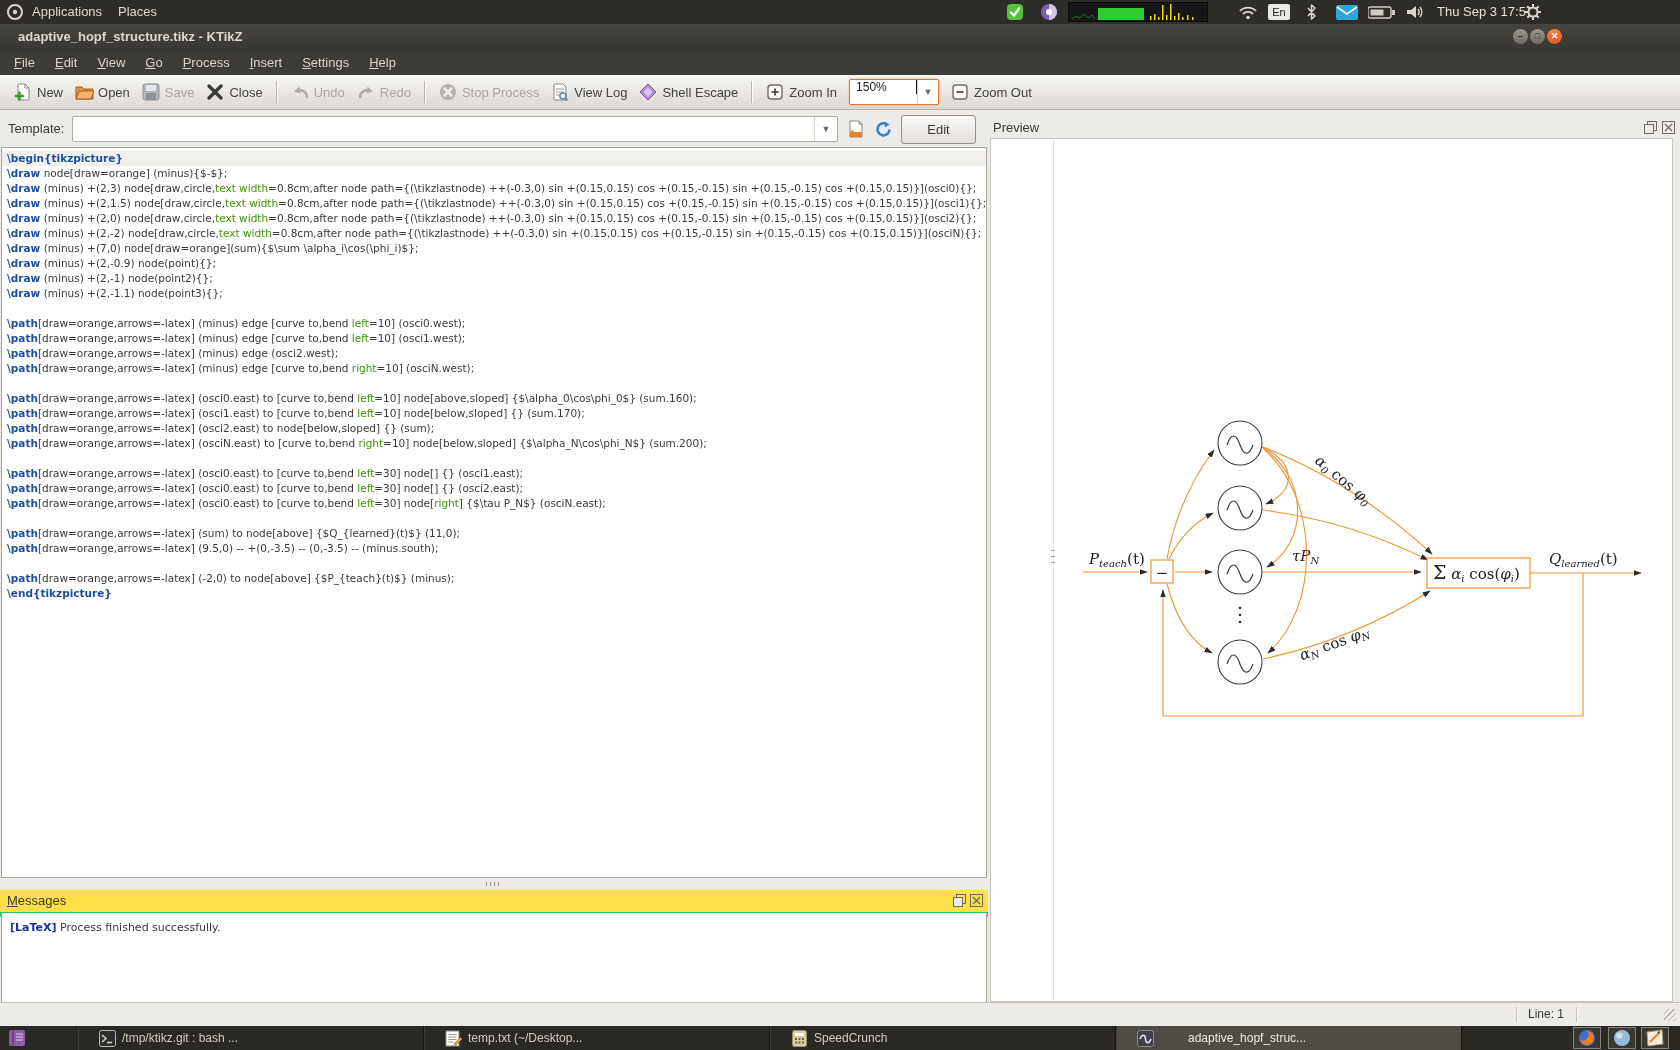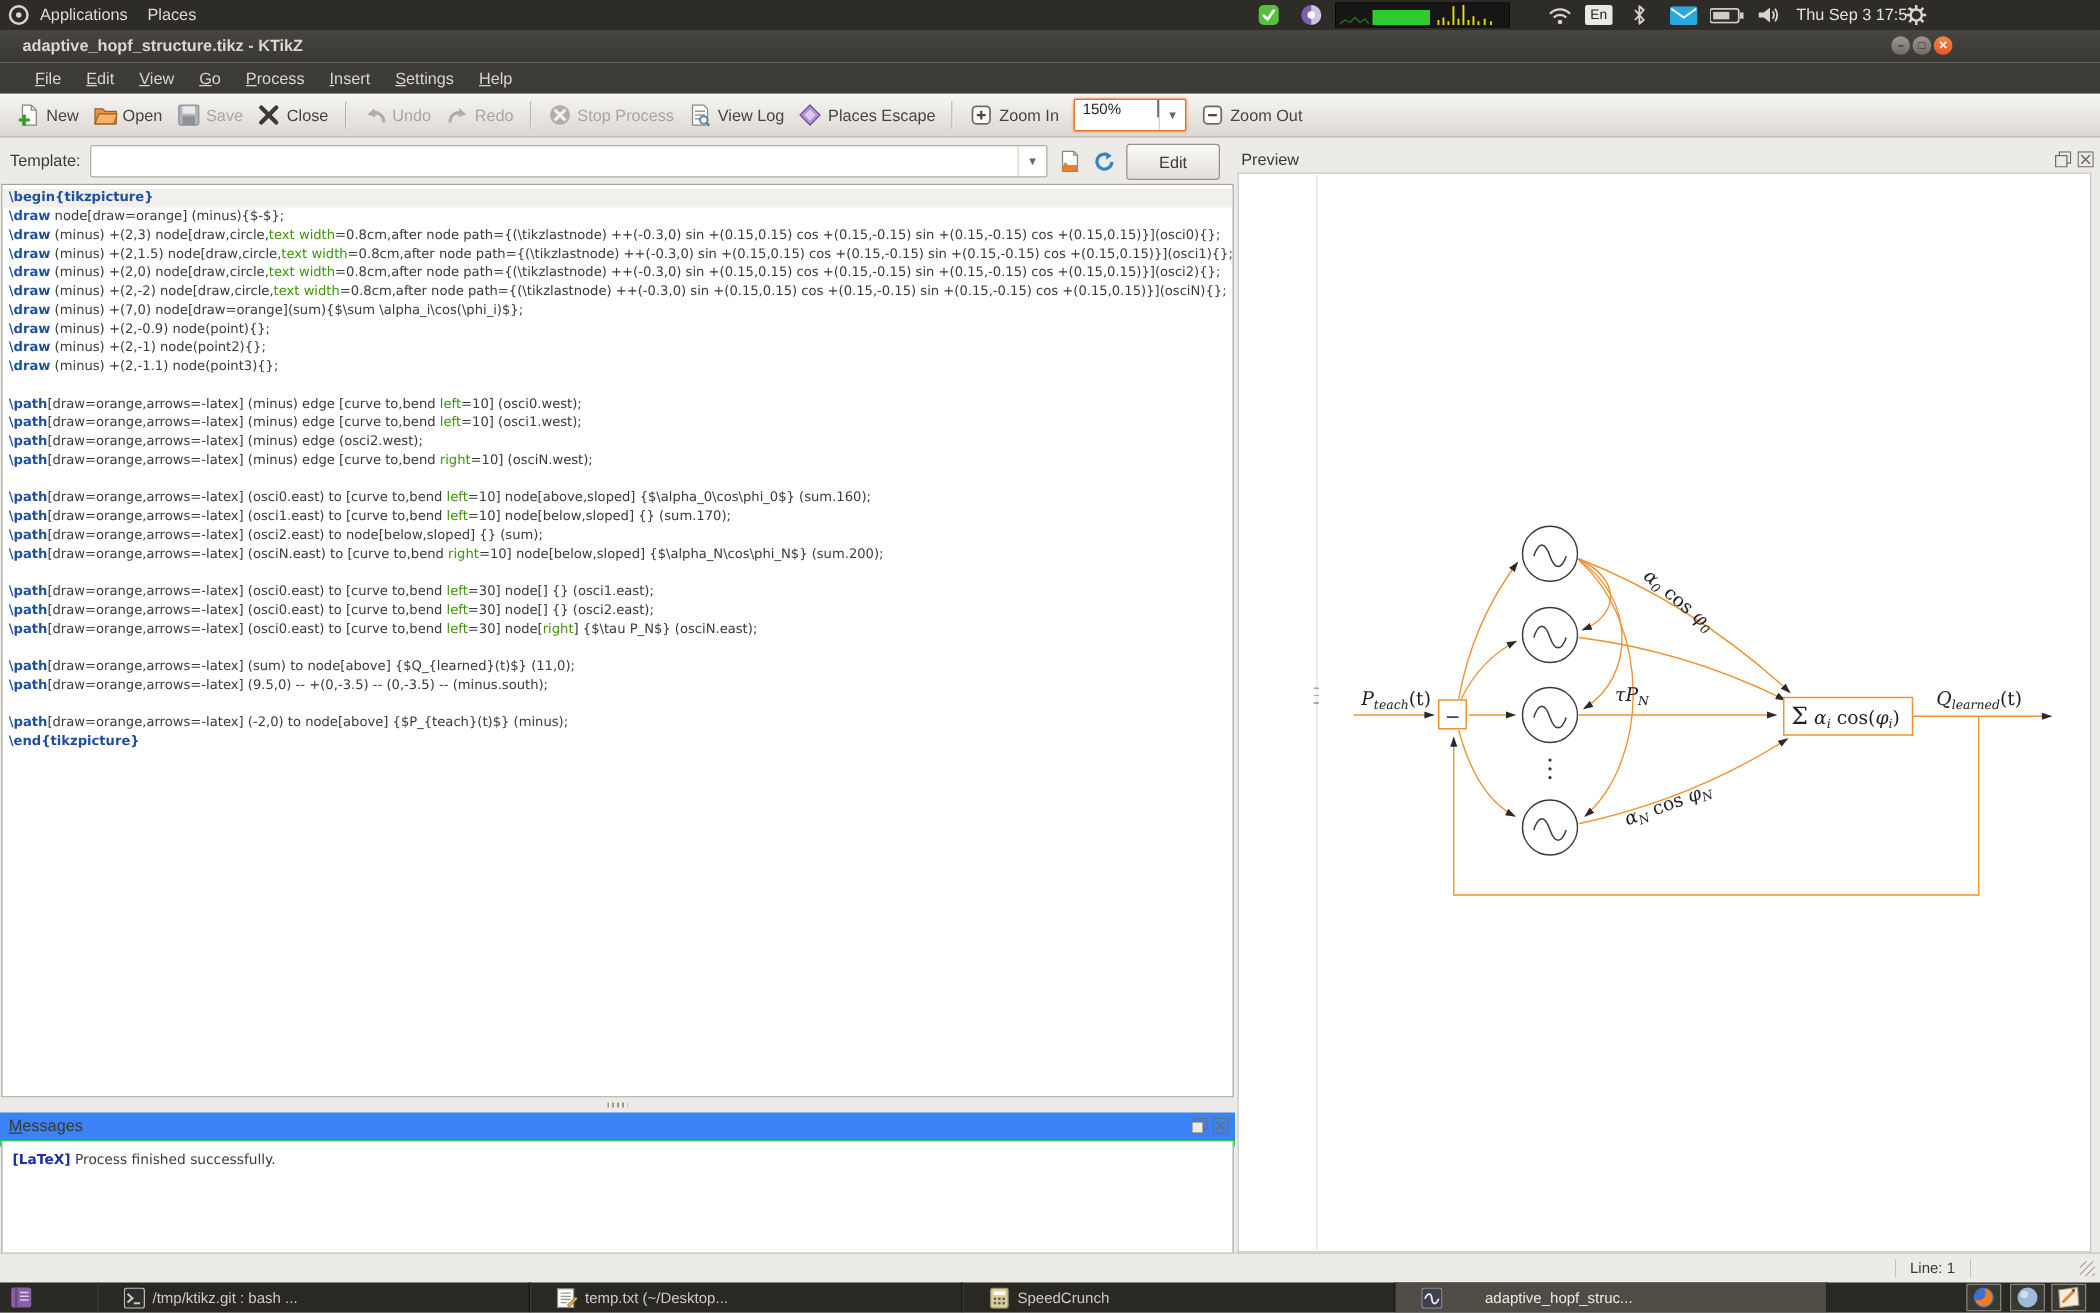--- a/index.html
+++ b/index.html
@@ -14,21 +14,21 @@
             font-size:11px;text-align:center;line-height:16px;border-radius:2px;}
   
   #titlebar{position:absolute;left:0;top:24px;width:1680px;height:26px;
             background:linear-gradient(#47453f,#393832);color:#dcd8d0;font-weight:bold;font-size:13px;line-height:26px;}
   #window-title{padding-left:18px;}
   .winbtn{position:absolute;top:5px;width:15px;height:15px;border-radius:50%;font-size:9px;line-height:14px;
           text-align:center;color:#2e2d28;}
   #btn-min{left:1513px;background:linear-gradient(#9a978f,#6f6c65);}
   #btn-max{left:1530px;background:linear-gradient(#9a978f,#6f6c65);}
   #btn-close{left:1547px;background:linear-gradient(#f8854a,#e4571f);color:#fff;}
-  #menubar{position:absolute;left:0;top:50px;width:1680px;height:25px;background:#3c3b35;color:#d8d5cd;font-size:13px;display:flex;align-items:flex-start;padding-left:18px;box-sizing:border-box;}
+  #menubar{position:absolute;left:0;top:50px;width:1680px;height:25px;background:#3c3b35;color:#d8d5cd;font-size:13px;display:flex;align-items:flex-start;padding-left:4px;box-sizing:border-box;}
   .menu-item{padding:0 10px;line-height:25px;cursor:default;}
   .menu-item u{text-decoration:underline;}
   
   #toolbar{position:absolute;left:0;top:75px;width:1680px;height:35px;
            background:linear-gradient(#f7f6f4,#dcd8d2);border-bottom:1px solid #b5b1aa;
            display:flex;align-items:center;font-size:13px;color:#444;box-sizing:border-box;padding-left:8px;}
   .tbtn{display:flex;align-items:center;gap:5px;padding:3px 6px;border-radius:3px;white-space:nowrap;}
   .tbtn.dis{color:#a9a59e;}
   .tsep{width:1px;height:22px;background:#b9b5ae;border-right:1px solid #fdfdfc;margin:0 7px;}
   .ticon{display:inline-block;width:18px;height:18px;line-height:18px;text-align:center;}
@@ -55,21 +55,21 @@
           box-sizing:border-box;overflow:hidden;font-family:"DejaVu Sans",sans-serif;font-size:10.5px;color:#3a3a3a;
           padding-top:3px;cursor:text;}
   .line{height:15px;line-height:15px;padding-left:5px;white-space:nowrap;}
   .line.cur{background:#f1f0ed;}
   .kw{color:#1e4f9e;font-weight:bold;}
   .gr{color:#3f9406;}
   
   #h-splitter{position:absolute;left:0;top:878px;width:988px;height:12px;background:#edebe7;}
   #h-splitter .grip{position:absolute;left:486px;top:4px;width:16px;height:4px;
      background:repeating-linear-gradient(90deg,#9a968e 0 1px,transparent 1px 4px);}
-  #messages-header{position:absolute;left:0;top:890px;width:988px;height:22px;background:#3b82f6;
+  #messages-header{position:absolute;left:0;top:890px;width:988px;height:22px;background:#fde047;
                    border-bottom:5px solid #22c55e;font-size:13px;color:#3a3934;}
   #messages-title{position:absolute;left:7px;top:3px;}
   #messages-content{position:absolute;left:1px;top:913px;width:986px;height:89px;background:#fff;
                     border-left:1px solid #a7a49d;border-right:1px solid #a7a49d;font-family:"DejaVu Sans",sans-serif;
                     font-size:11px;color:#3a3a3a;box-sizing:border-box;padding:8px 0 0 8px;}
   #messages-content .tag{color:#1e2f9e;font-weight:bold;}
   
   #preview-surface{position:absolute;left:990px;top:138px;width:683px;height:864px;background:#fff;
                    border:1px solid #c6c3bc;box-sizing:border-box;}
   #preview-splitline{position:absolute;left:1053px;top:140px;width:1px;height:860px;background:#e3e1dc;}
@@ -293,21 +293,21 @@
         </span>
         <span>View Log</span>
       </div>
       <div class="tbtn">
         <span class="ticon">
           <svg width="18" height="18">
             <polygon points="9,1 17,9 9,17 1,9" fill="#b591d6" stroke="#6f4f9b"></polygon>
             <polygon points="9,4.5 13.5,9 9,13.5 4.5,9" fill="#dcc9ef"></polygon>
           </svg>
         </span>
-        <span>Places Escape</span>
+        <span>Shell Escape</span>
       </div>
       <div class="tsep"></div>
       <div class="tbtn">
         <span class="ticon">
           <svg width="18" height="18">
             <rect x="2" y="2" width="14" height="14" rx="3" fill="#fbfaf8" stroke="#6f6c66" stroke-width="1.4"></rect>
             <g stroke="#4a4843" stroke-width="1.8">
               <line x1="9" y1="5.5" x2="9" y2="12.5"></line>
               <line x1="5.5" y1="9" x2="12.5" y2="9"></line>
             </g>

